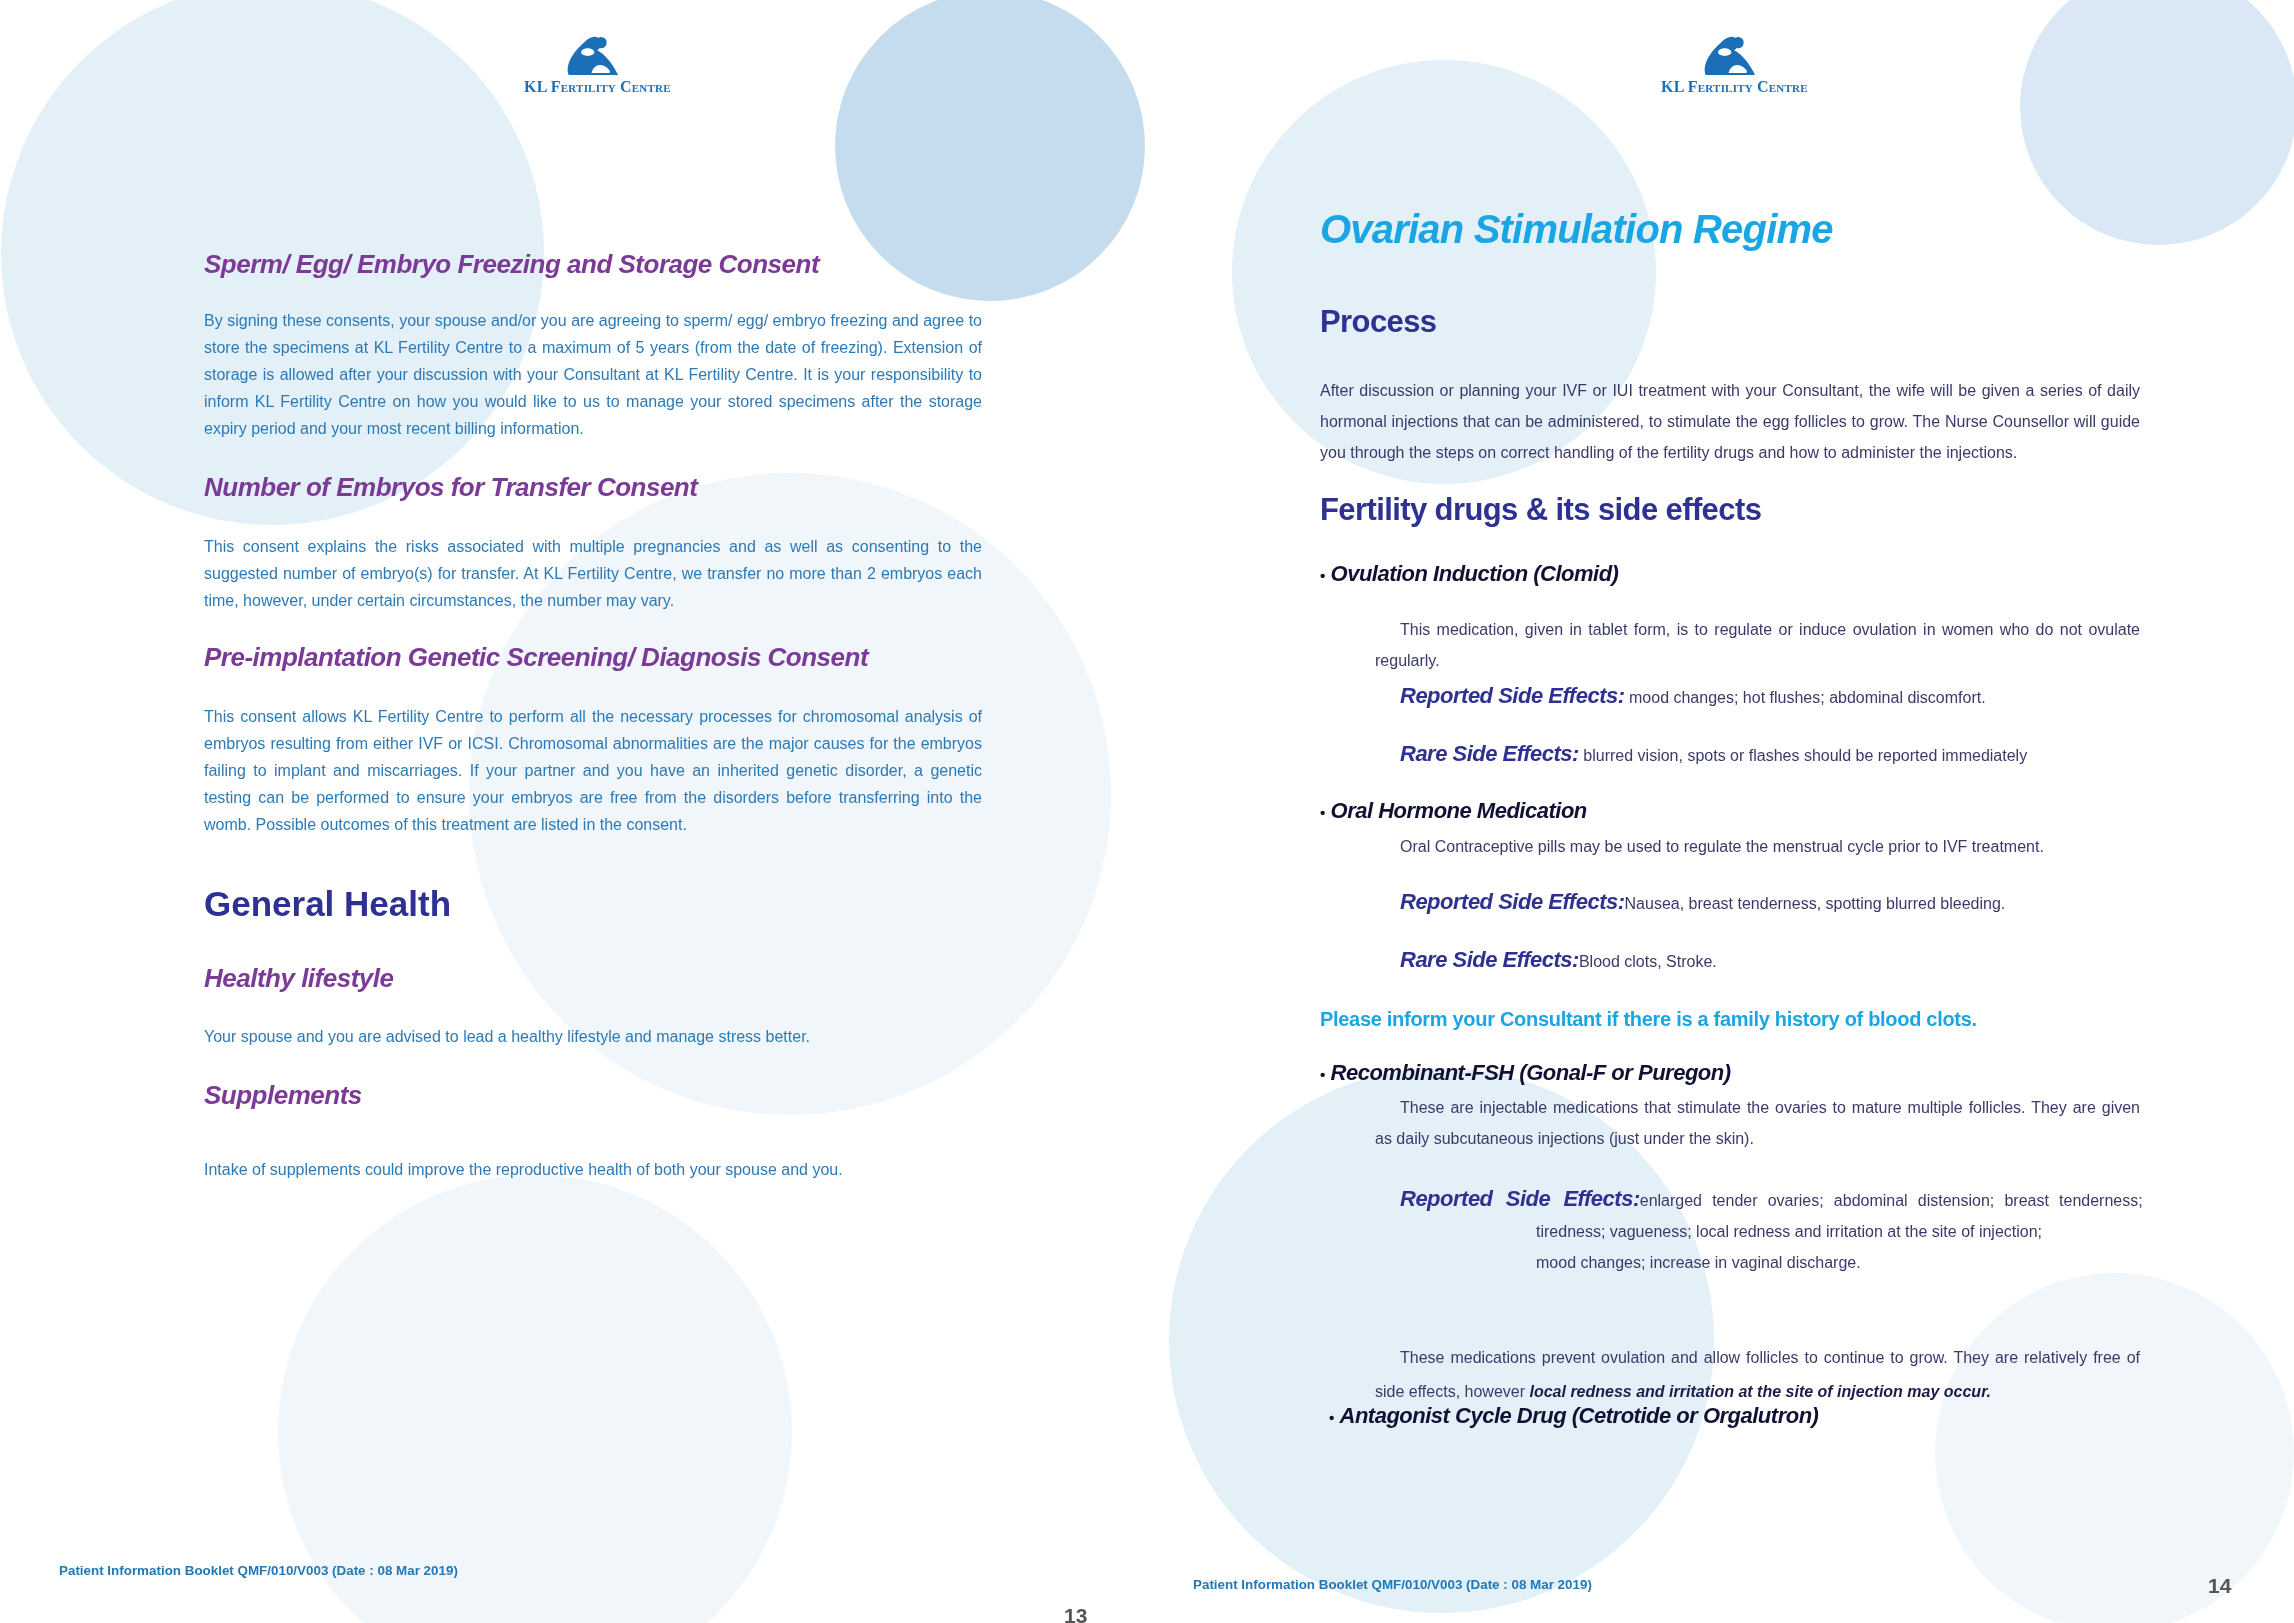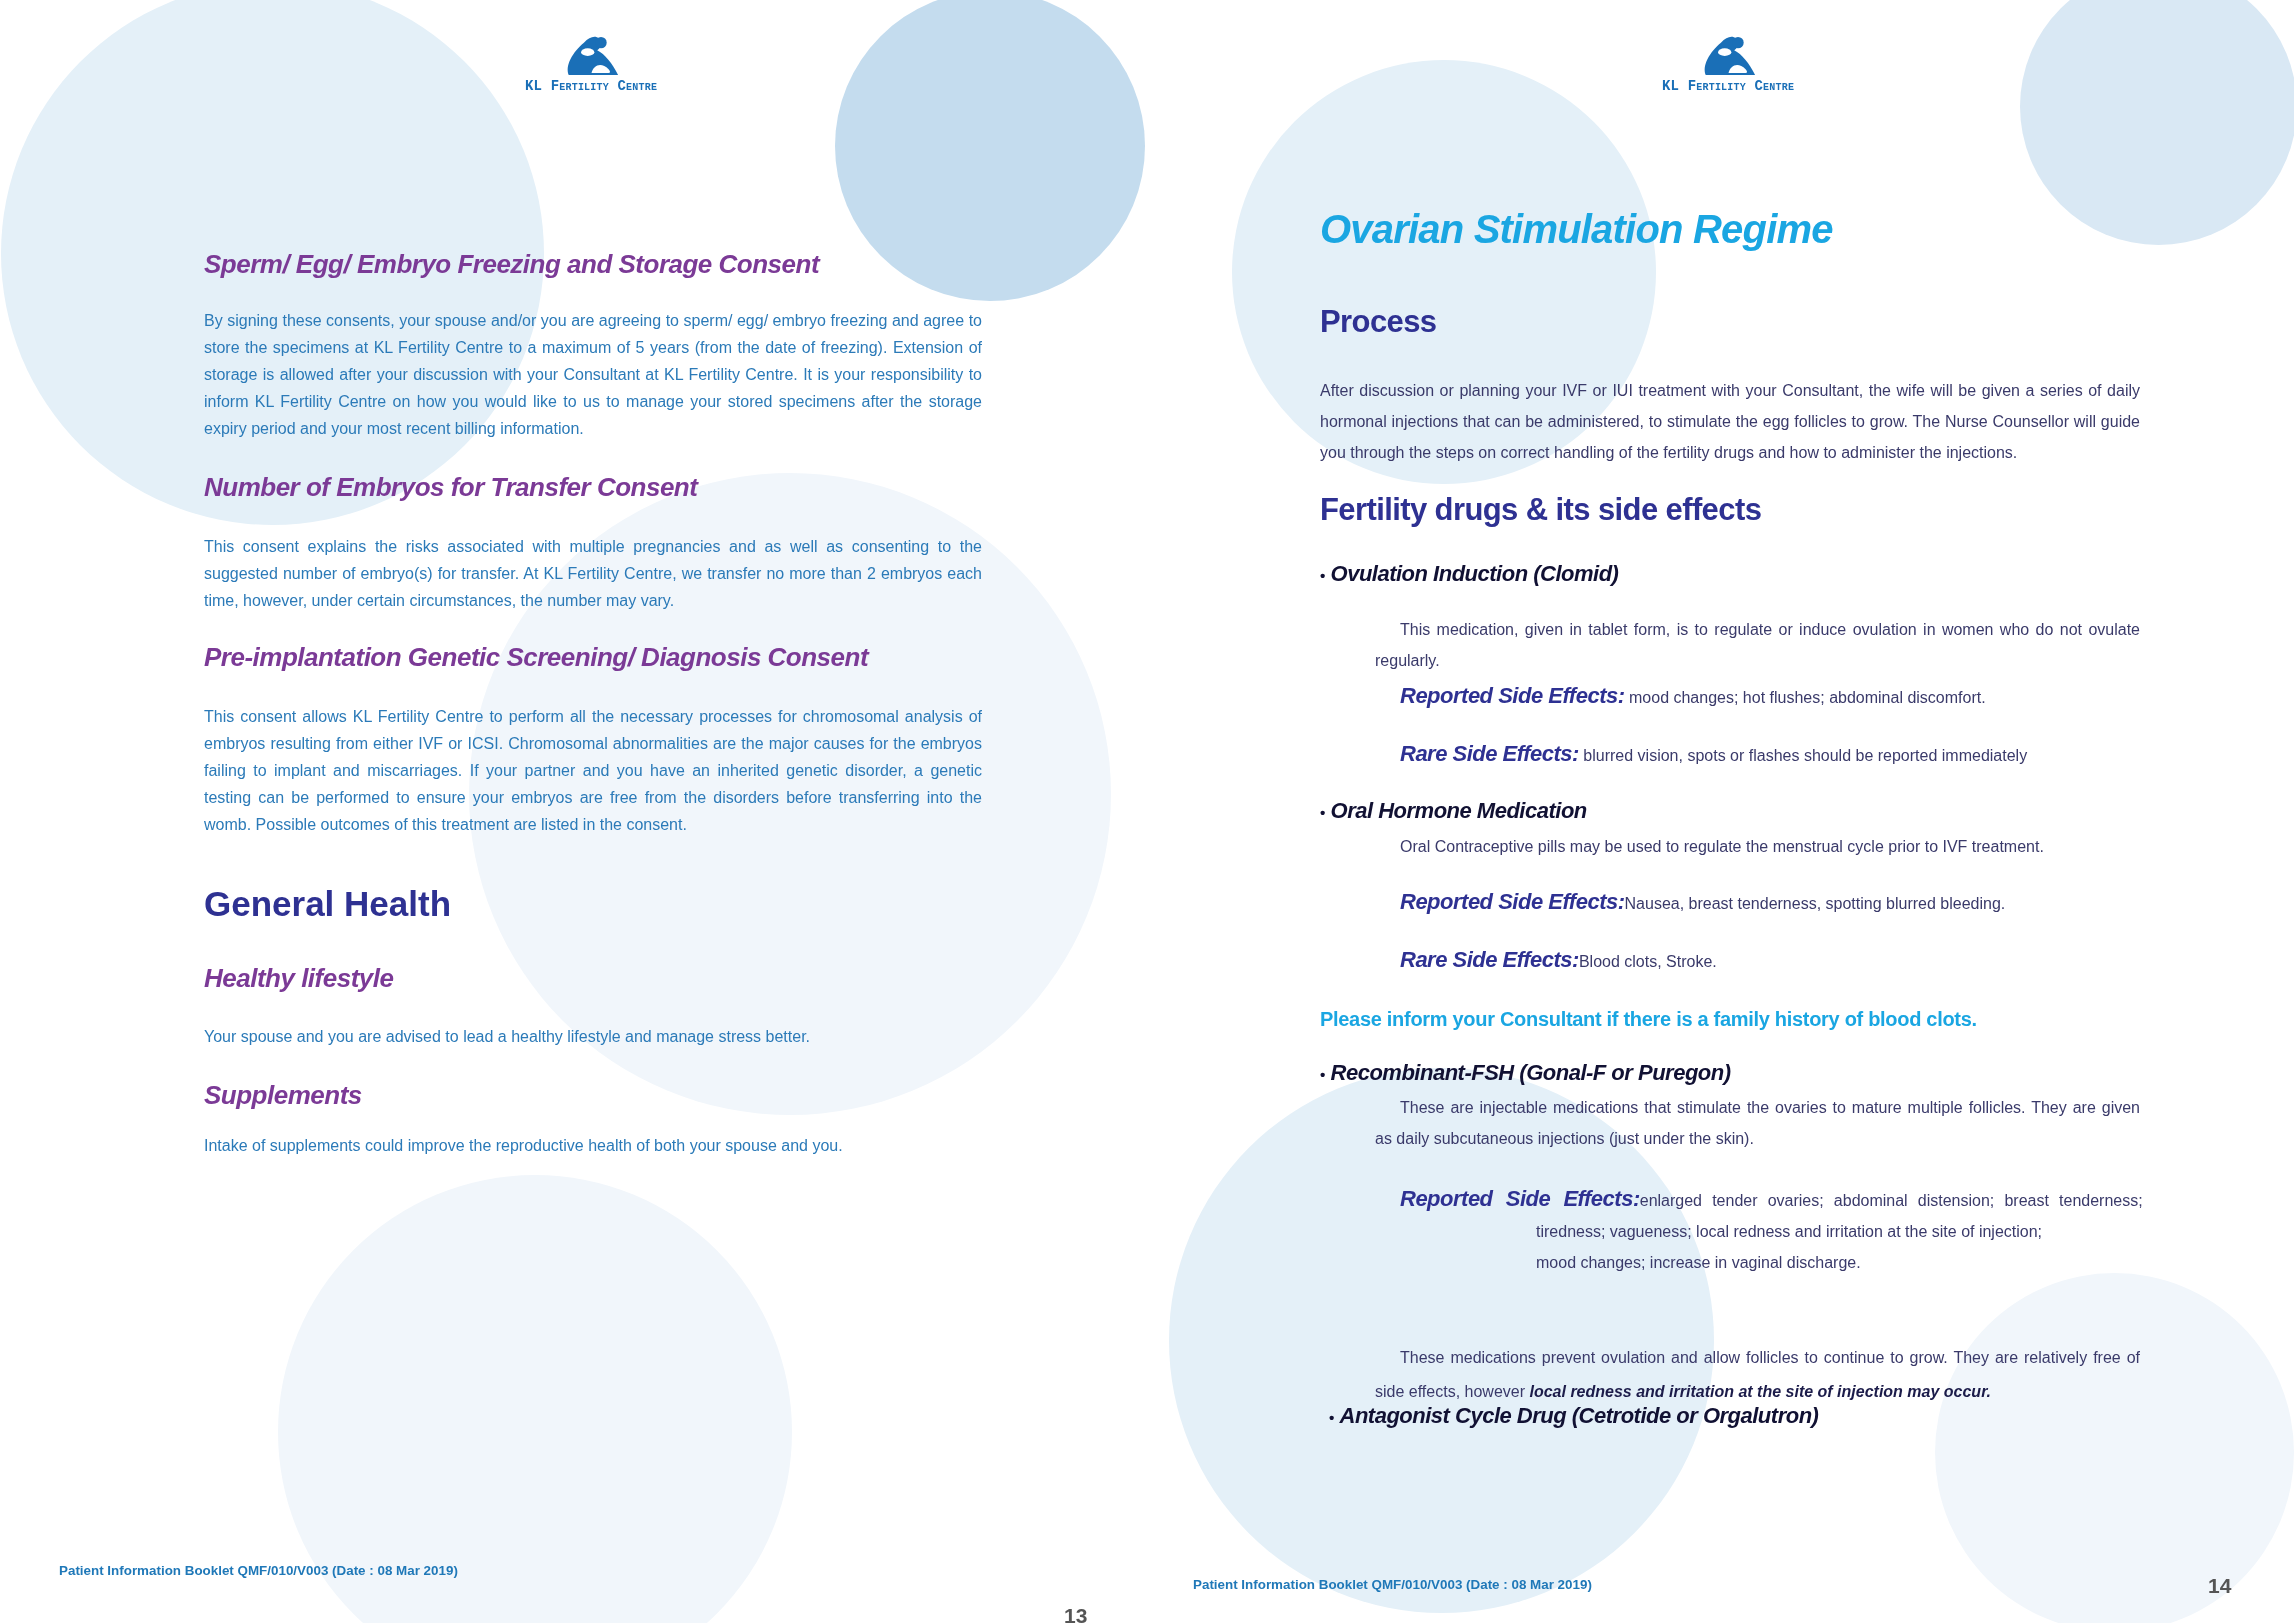--- a/index.html
+++ b/index.html
@@ -13,22 +13,22 @@
   .page-left { left: 0; width: 1147px; }
   .page-right { left: 1147px; width: 1147px; }
 
   .abs { position: absolute; margin: 0; }
 
   
   .logo { position: absolute; top: 32.5px; width: 134px; text-align: center; }
   .logo svg { display: block; margin: 0 auto; }
   .logo-text {
     display: block; margin-top: 1.9px;
-    font-family: Liberation Mono, monospace; font-weight: bold;
-    font-size: 14px; color: #1a6fb7; font-variant: small-caps; letter-spacing: 0.2px;
+    font-family: Liberation Serif, serif; font-weight: bold;
+    font-size: 16px; color: #1a6fb7; font-variant: small-caps; letter-spacing: 0.2px;
     white-space: nowrap;
   }
 
   
   .h-purple {
     color: #7b3a96; font-style: italic; font-weight: bold;
     font-size: 26px; letter-spacing: -0.5px; white-space: nowrap;
   }
   .h-navy-large {
     color: #2e3192; font-weight: bold; font-size: 35px; white-space: nowrap;
@@ -105,21 +105,21 @@
 
   <h2 class="abs h-purple" style="left:204px; top:642px;">Pre-implantation Genetic Screening/ Diagnosis Consent</h2>
   <p class="abs p-blue" style="left:204px; top:703px;">This consent allows KL Fertility Centre to perform all the necessary processes for chromosomal analysis of embryos resulting from either IVF or ICSI. Chromosomal abnormalities are the major causes for the embryos failing to implant and miscarriages. If your partner and you have an inherited genetic disorder, a genetic testing can be performed to ensure your embryos are free from the disorders before transferring into the womb. Possible outcomes of this treatment are listed in the consent.</p>
 
   <h1 class="abs h-navy-large" style="left:204px; top:884px;">General Health</h1>
 
   <h2 class="abs h-purple" style="left:204px; top:963px;">Healthy lifestyle</h2>
   <p class="abs p-blue" style="left:204px; top:1023px;">Your spouse and you are advised to lead a healthy lifestyle and manage stress better.</p>
 
   <h2 class="abs h-purple" style="left:204px; top:1080px;">Supplements</h2>
-  <p class="abs p-blue" style="left:204px; top:1132px;">Intake of supplements could improve the reproductive health of both your spouse and you.</p>
+  <p class="abs p-blue" style="left:204px; top:1156px;">Intake of supplements could improve the reproductive health of both your spouse and you.</p>
 
   <div class="abs footer" style="left:59px; top:1563px;">Patient Information Booklet QMF/010/V003 (Date : 08 Mar 2019)</div>
   <div class="abs pagenum" style="left:1064px; top:1604px;text-align:center;">13</div>
 </div>
 
 <div class="page page-right">
 
   <div class="logo" style="left:514px;">
     <svg width="57" height="44" viewBox="0 0 60 46">
       <path d="M6 44 C2 34 10 20 22 10 C28 4 34 2 38 6 C42 10 40 16 36 18 C44 22 52 32 58 44 Z" fill="#1a6fb7"></path>

